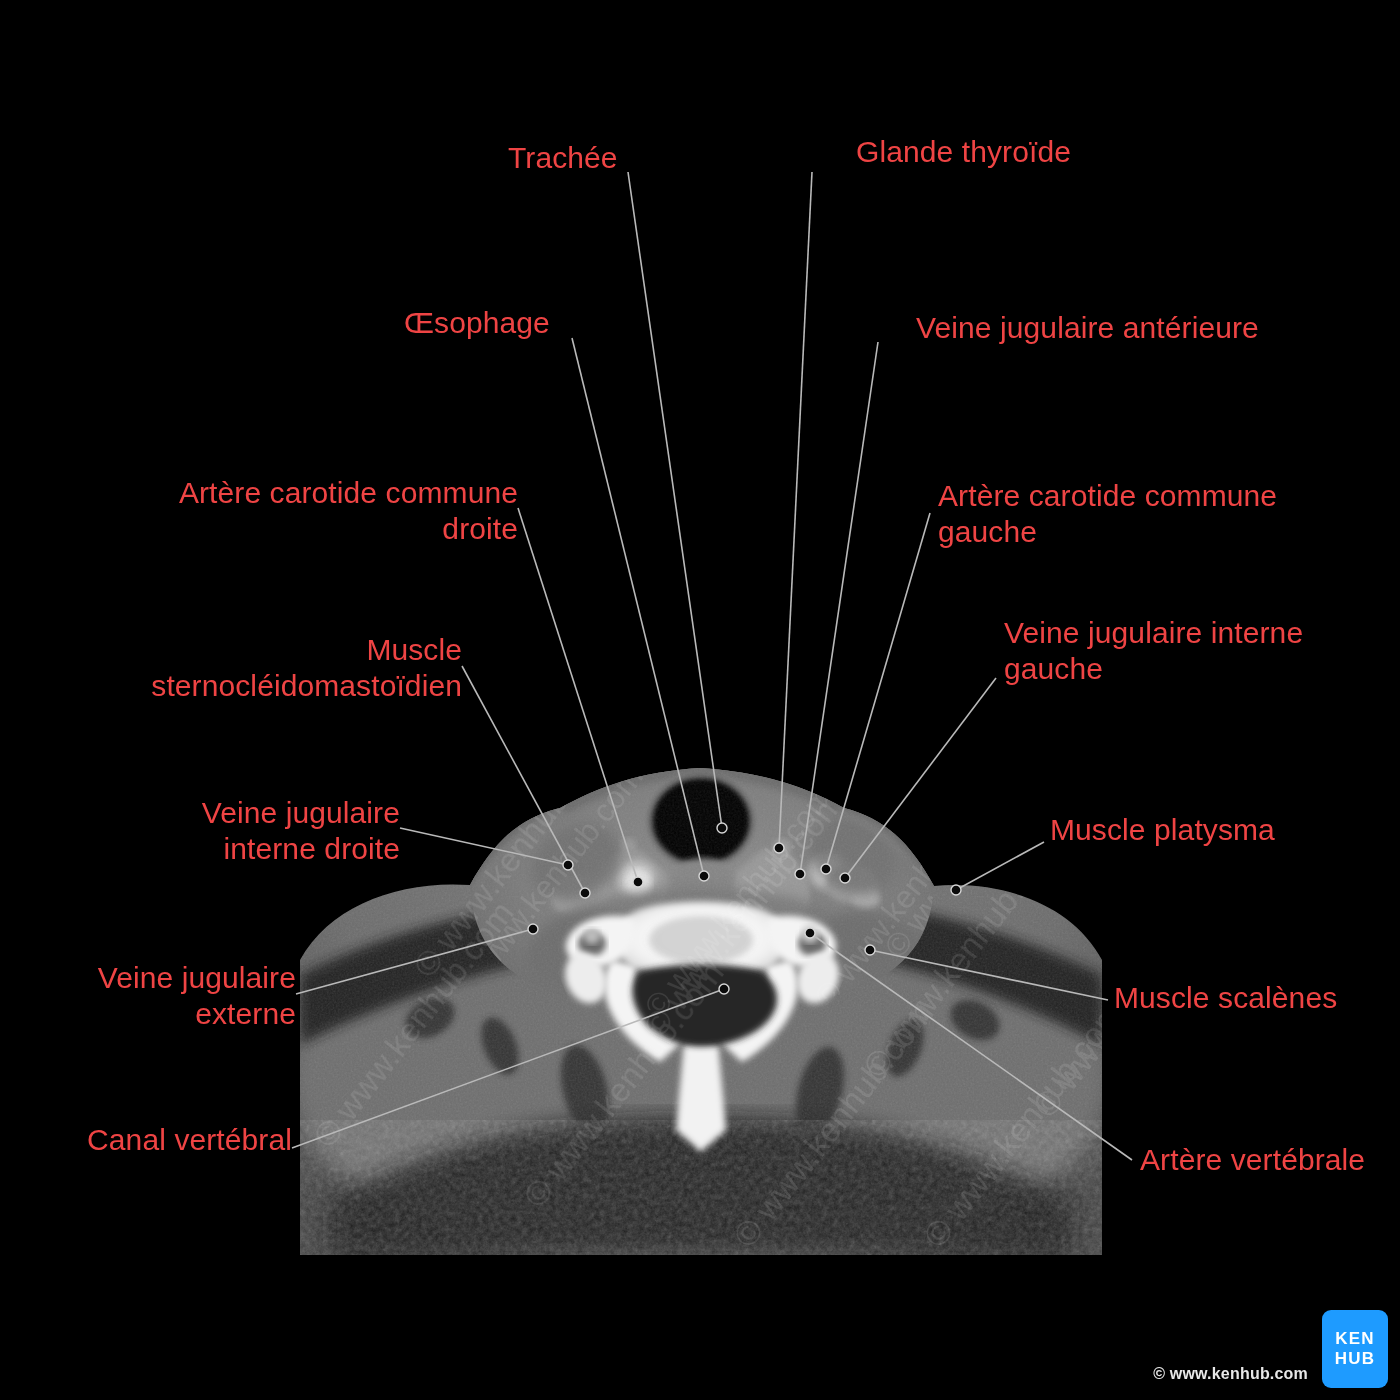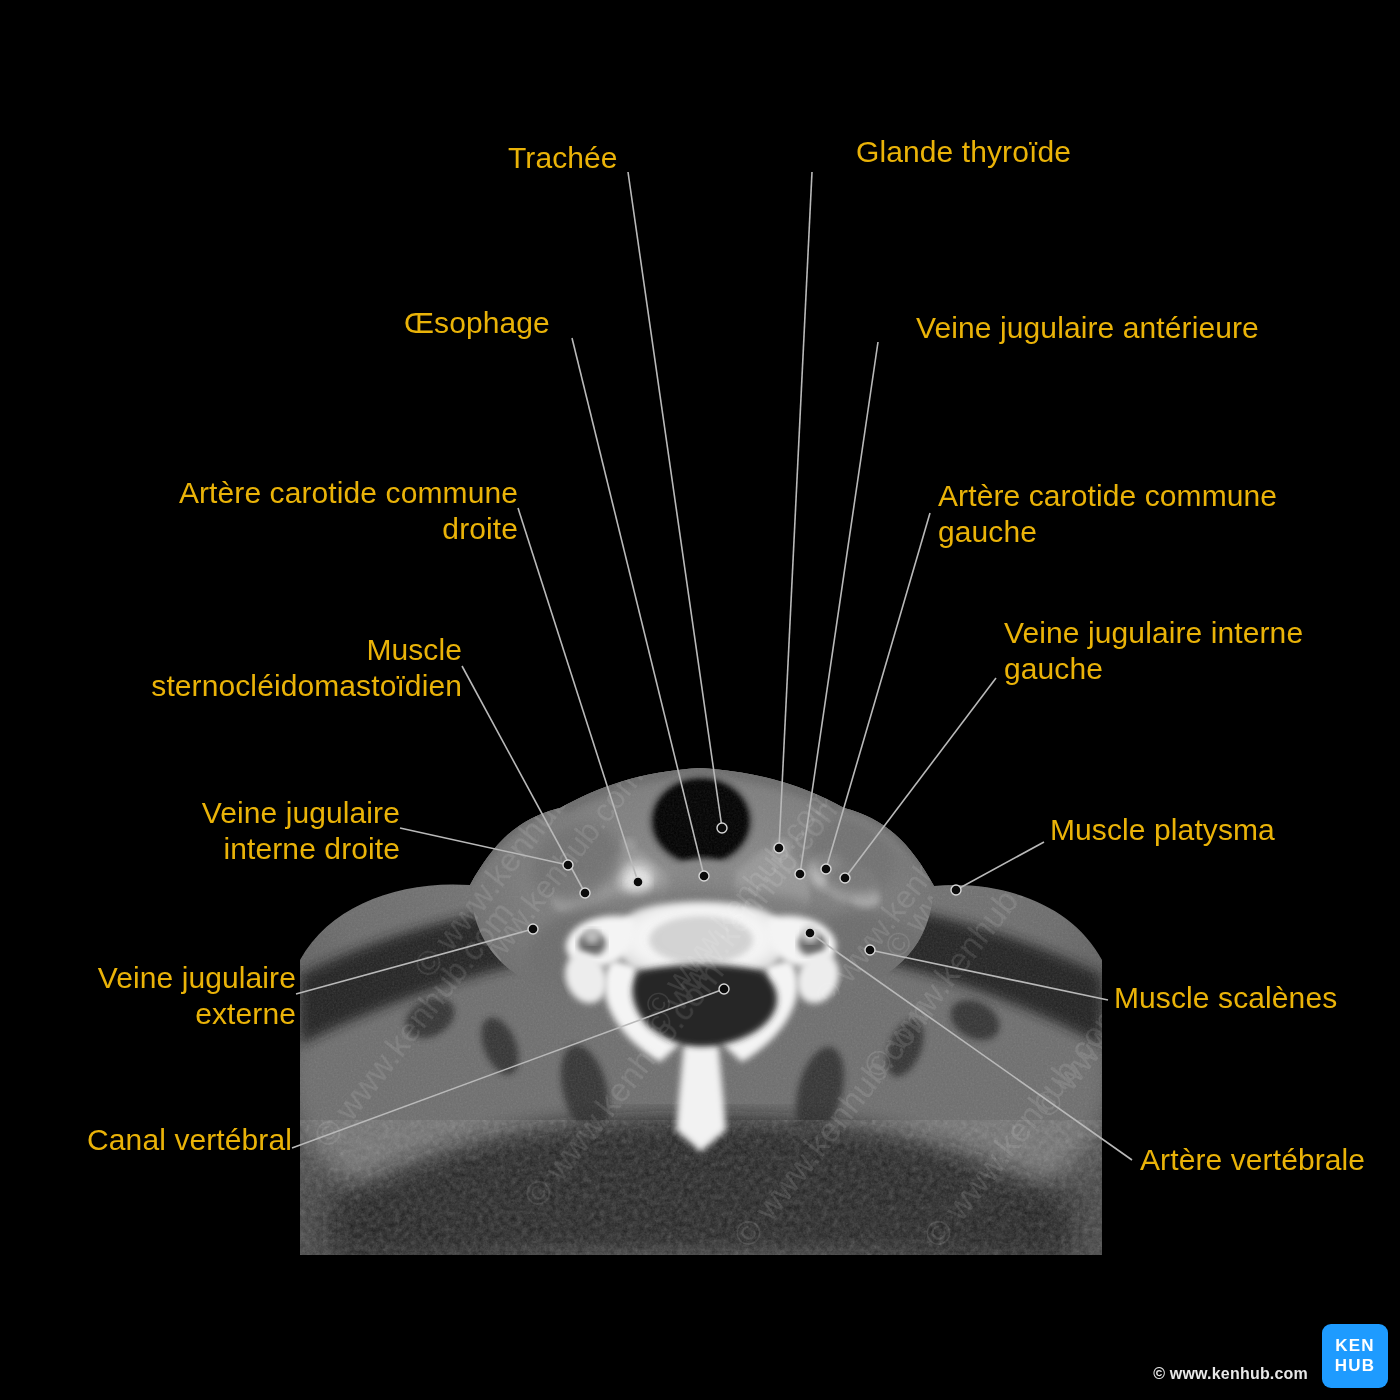--- a/index.html
+++ b/index.html
@@ -27,37 +27,37 @@
   
   #leaders {
     position: absolute;
     left: 0; top: 0;
     width: 1400px; height: 1400px;
   }
 
   
   .label {
     position: absolute;
-    color: #eab308;
+    color: #ef4444;
     font-size: 30px;
     line-height: 36px;
     letter-spacing: 0.1px;
     white-space: pre;
     font-weight: 400;
   }
   .label.r { text-align: right; }
   .label.l { text-align: left; }
 
   
   #kenhub-logo {
     position: absolute;
     right: 12px;
     bottom: 12px;
     width: 66px;
-    height: 64px;
+    height: 78px;
     border-radius: 9px;
     background: #1e9bff;
     color: #ffffff;
     display: flex;
     flex-direction: column;
     align-items: center;
     justify-content: center;
     font-size: 17px;
     font-weight: 700;
     letter-spacing: 1.2px;

